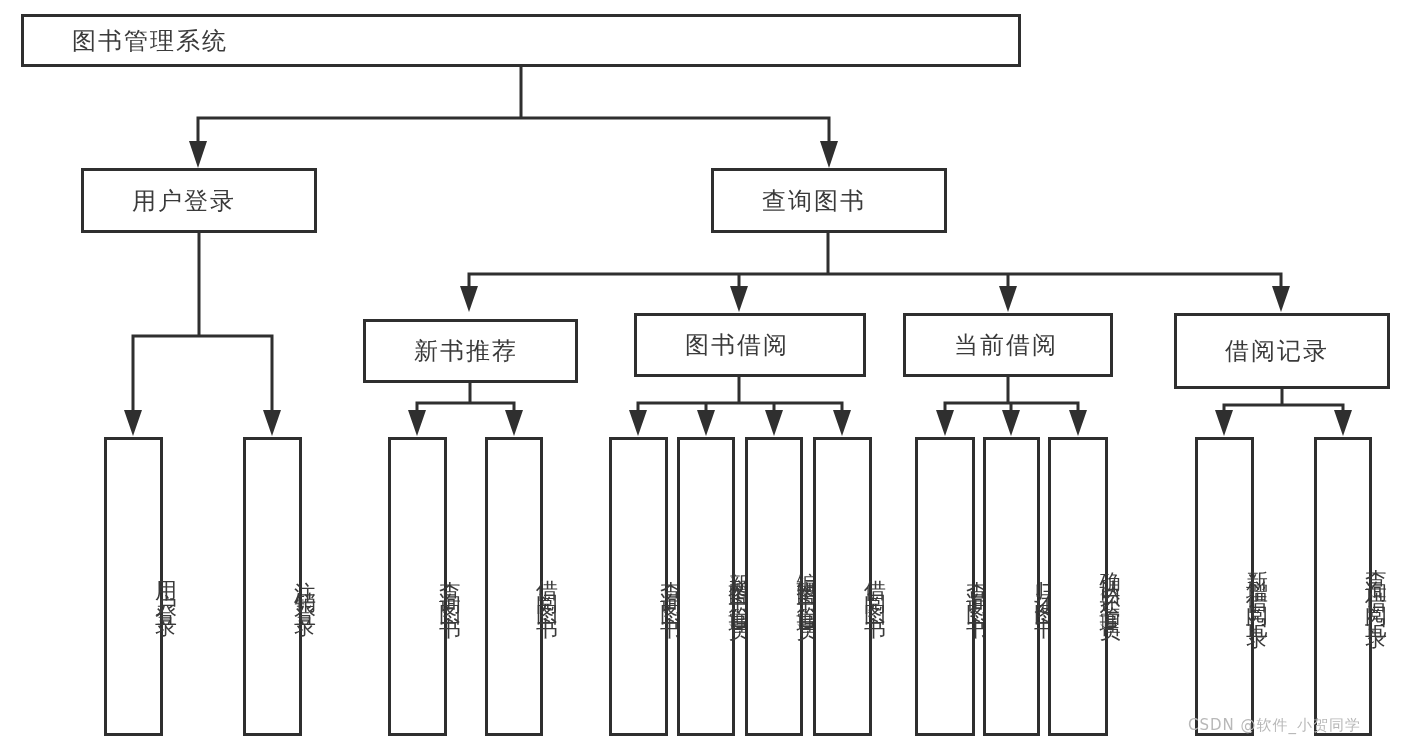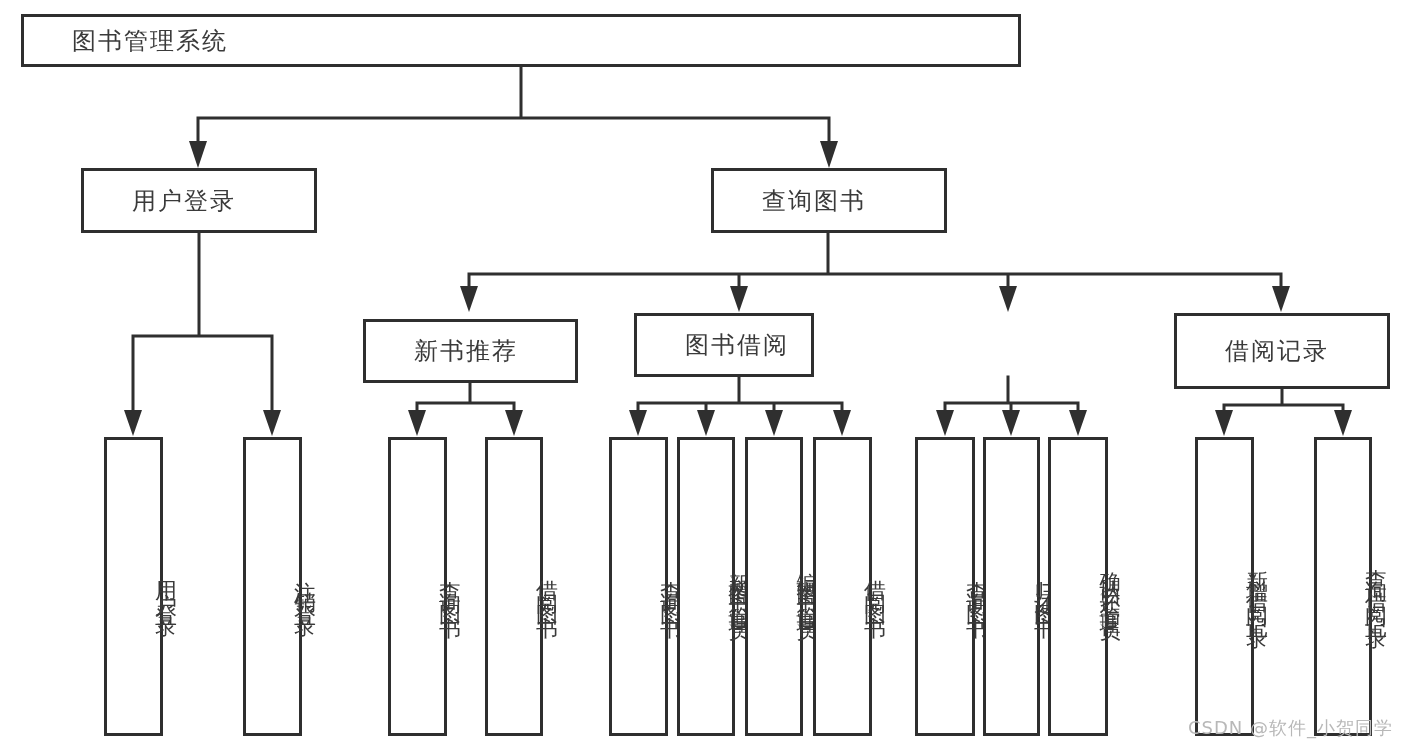--- a/index.html
+++ b/index.html
@@ -41,21 +41,21 @@
     letter-spacing:12px;
     white-space:normal;
   }
   .node.v.tight .lbl{
     font-size:21px;
     letter-spacing:7px;
   }
   .watermark{
     position:absolute;
     left:1188px;top:716px;
-    font-size:18px;
+    font-size:15px;
     letter-spacing:1px;
     color:var(--watermark);
     white-space:nowrap;
     z-index:5;
   }
 </style>
 </head>
 <body>
 
 <div class="canvas">
@@ -103,22 +103,25 @@
   <div class="node" style="left:81px;top:168px;width:236px;height:65px">
     <span class="lbl">用户登录</span>
   </div>
   <div class="node" style="left:711px;top:168px;width:236px;height:65px">
     <span class="lbl">查询图书</span>
   </div>
 
   <div class="node" style="left:363px;top:319px;width:215px;height:64px">
     <span class="lbl">新书推荐</span>
   </div>
-  <div class="node" style="left:634px;top:313px;width:180px;height:64px">
+  <div class="node" style="left:634px;top:313px;width:232px;height:64px">
     <span class="lbl">图书借阅</span>
+  </div>
+  <div class="node" style="left:903px;top:313px;width:210px;height:64px">
+    <span class="lbl">当前借阅</span>
   </div>
   <div class="node" style="left:1174px;top:313px;width:216px;height:76px">
     <span class="lbl">借阅记录</span>
   </div>
 
   <div class="node v" style="left:104px;top:437px;width:59px;height:299px">
     <span class="lbl">用户登录</span>
   </div>
   <div class="node v" style="left:243px;top:437px;width:59px;height:299px">
     <span class="lbl">注销登录</span>

